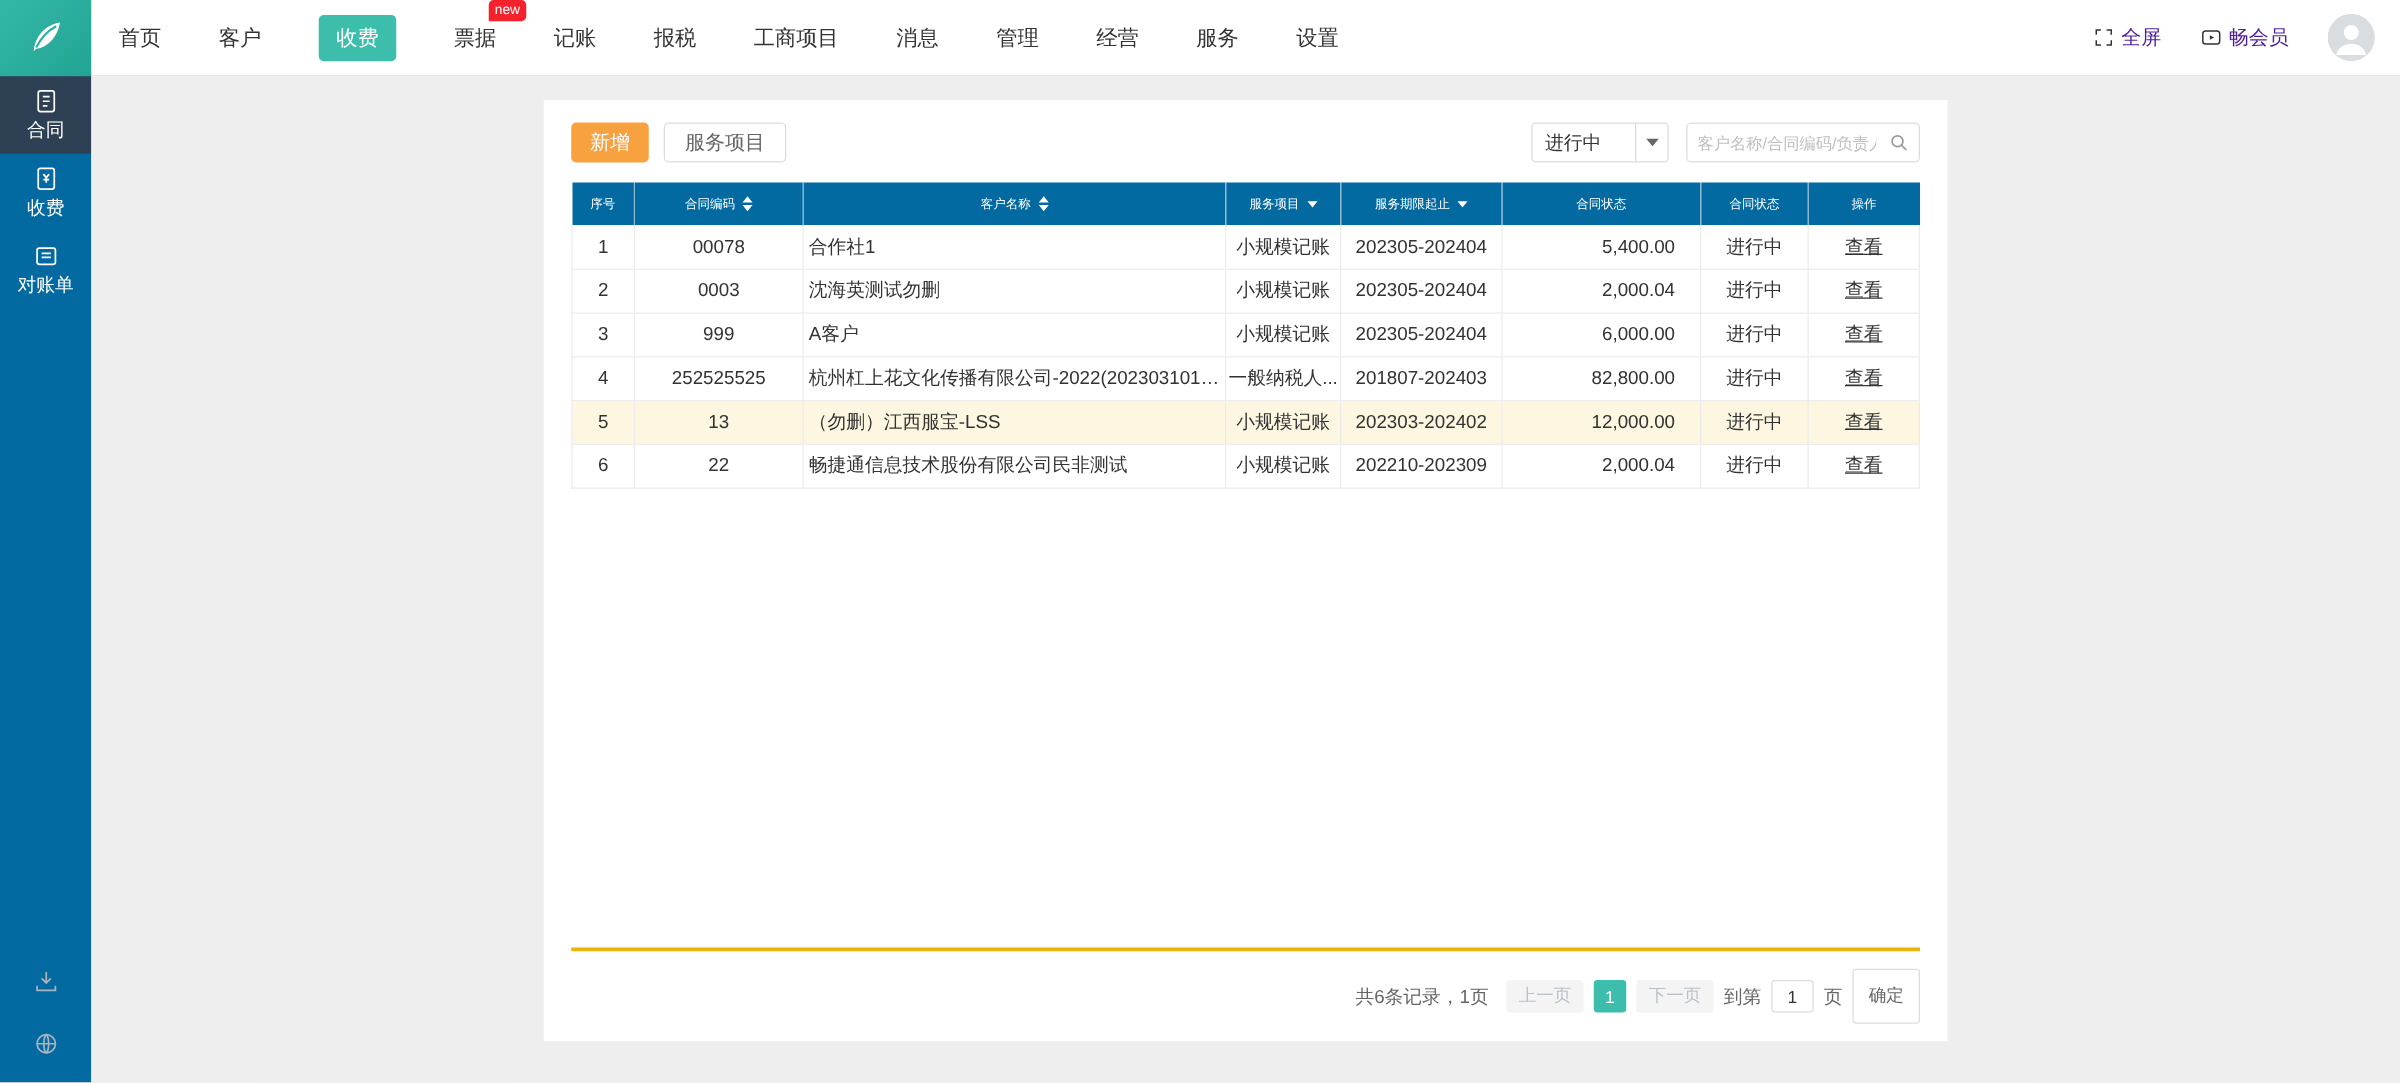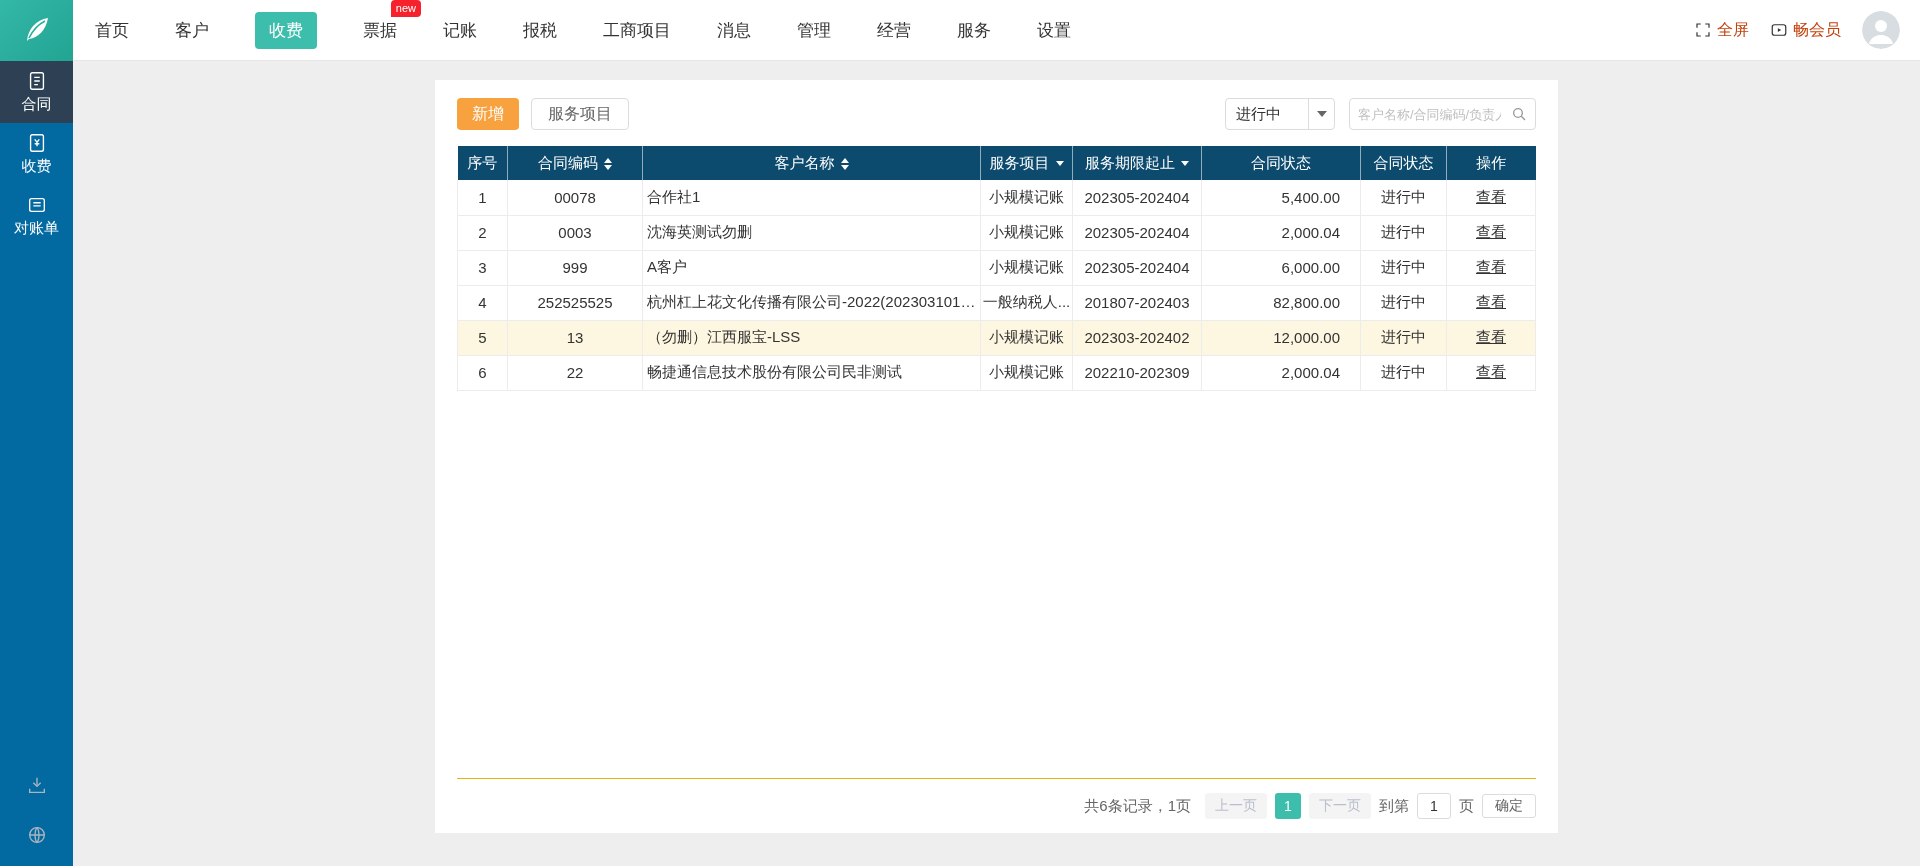--- a/index.html
+++ b/index.html
@@ -5,21 +5,21 @@
   * { margin:0; padding:0; box-sizing:border-box; }
   html,body { width:1920px; height:866px; overflow:hidden; font-family:"Liberation Sans","DejaVu Sans",sans-serif; background:#eee; }
 
   
   .topbar { height:61px; background:#fff; border-bottom:1px solid #e6e6e6; display:flex; align-items:center; }
   .logo { width:73px; height:61px; background:linear-gradient(135deg,#33b7a6,#22a493); display:flex; align-items:center; justify-content:center; flex:0 0 auto; cursor:pointer; }
   .nav { display:flex; align-items:center; gap:46px; margin-left:22px; font-size:17px; color:#333; }
   .nav-item { position:relative; cursor:pointer; padding:7px 0; white-space:nowrap; }
   .nav-item.active { background:#3dbdab; color:#fff; padding:7px 14px; border-radius:4px; }
   .badge-new { position:absolute; top:-12px; right:-24px; background:#f5222d; color:#fff; font-size:11px; font-style:normal; line-height:1; padding:3px 5px; border-radius:4px 4px 4px 0; }
-  .topbar-right { margin-left:auto; display:flex; align-items:center; gap:21px; padding-right:20px; font-size:16px; color:#c2410c; }
+  .topbar-right { margin-left:auto; display:flex; align-items:center; gap:31px; padding-right:20px; font-size:16px; color:#4c1d95; }
   .tb-ctl { display:flex; align-items:center; gap:5px; cursor:pointer; }
   .avatar { width:38px; height:38px; border-radius:50%; overflow:hidden; cursor:pointer; }
 
   
   .body-wrap { display:flex; height:805px; }
   .sidebar { width:73px; background:#0369a1; display:flex; flex-direction:column; flex:0 0 auto; }
   .side-item { height:62px; display:flex; flex-direction:column; align-items:center; justify-content:center; gap:3px; color:#fff; font-size:15px; cursor:pointer; }
   .side-item.active { background:#2e4154; }
   .side-icon { line-height:0; }
   .sidebar-bottom { margin-top:auto; display:flex; flex-direction:column; align-items:center; gap:28px; padding-bottom:20px; }
@@ -37,45 +37,45 @@
   .select-label { flex:1; padding-left:10px; font-size:15px; color:#333; }
   .select-caret-box { width:26px; height:100%; border-left:1px solid #dcdcdc; display:flex; align-items:center; justify-content:center; }
   .caret-down { width:0; height:0; border-left:5px solid transparent; border-right:5px solid transparent; border-top:6px solid #666; }
   .search { width:187px; height:32px; border:1px solid #dcdcdc; border-radius:4px; display:flex; align-items:center; background:#fff; }
   .search input { flex:1; min-width:0; border:none; outline:none; padding:0 8px; font-size:13px; color:#333; background:transparent; }
   .search input::placeholder { color:#bfbfbf; }
   .search-icon-btn { padding:0 8px 0 2px; line-height:0; cursor:pointer; }
 
   
   table { width:100%; border-collapse:collapse; table-layout:fixed; }
-  th { background:#0c4a6e; color:#fff; font-weight:400; font-size:15px; height:34px; border-right:1px solid rgba(255,255,255,.55); }
+  th { background:#0369a1; color:#fff; font-weight:400; font-size:10px; height:34px; border-right:1px solid rgba(255,255,255,.55); }
   th:last-child { border-right:none; }
   .w-no{width:50px} .w-code{width:135px} .w-customer{width:338px} .w-service{width:92px}
   .w-period{width:129px} .w-amount{width:159px} .w-status{width:86px} .w-action{width:89px}
   td { height:35px; font-size:15px; color:#333; border-bottom:1px solid #ececec; border-right:1px solid #ececec; text-align:center; }
   td:first-child { border-left:1px solid #ececec; }
   td:last-child { border-right:1px solid #ececec;text-decoration:underline; }
   .col-customer { text-align:left; padding-left:4px; white-space:nowrap; overflow:hidden; text-overflow:ellipsis; }
   .col-amount { text-align:right; padding-right:20px; }
   tr.highlight td { background:#fdf6e1; }
   .action-link { cursor:pointer; color:#333; }
   .sort { display:inline-flex; flex-direction:column; margin-left:6px; vertical-align:middle; }
   .sort i { display:block; width:0; height:0; border-left:4px solid transparent; border-right:4px solid transparent; }
   .sort .up { border-bottom:5px solid #fff; margin-bottom:2px; }
   .sort .down { border-top:5px solid #fff; }
   .fcaret { display:inline-block; margin-left:6px; width:0; height:0; border-left:4px solid transparent; border-right:4px solid transparent; border-top:5px solid #fff; vertical-align:middle; }
   .th-sortable { cursor:pointer; }
 
   
-  .card-footer { margin-top:auto; border-top:1px solid #eab308; padding-top:14px; display:flex; justify-content:flex-end; align-items:center; gap:8px; font-size:15px; color:#666; }
+  .card-footer { margin-top:auto; border-top:3px solid #eab308; padding-top:14px; display:flex; justify-content:flex-end; align-items:center; gap:8px; font-size:15px; color:#666; }
   .pg-summary { margin-right:6px; }
   .page-btn { background:#f4f4f5; color:#b9c0cc; border:none; height:26px; padding:0 10px; border-radius:3px; font-size:14px; cursor:pointer; }
   .page-num { background:#3dbdab; color:#fff; width:26px; height:26px; display:inline-flex; align-items:center; justify-content:center; border-radius:3px; font-size:14px; cursor:pointer; }
   .goto-input { width:34px; height:26px; border:1px solid #dcdcdc; border-radius:3px; text-align:center; font-size:14px; color:#333; outline:none; }
-  .btn-confirm { background:#fff; border:1px solid #dcdcdc; color:#666; height:24px; padding:0 12px; border-radius:3px; font-size:14px; cursor:pointer; }
+  .btn-confirm { background:#fff; border:1px solid #dcdcdc; color:#666; height:44px; padding:0 12px; border-radius:3px; font-size:14px; cursor:pointer; }
 </style>
 </head>
 <body>
 
 <header class="topbar">
   <div class="logo">
     <span style="line-height:0">
       <svg width="40" height="40" viewBox="0 0 40 40">
           <path d="M10 31C11 19 19 10 31 8c-2 12-10 20-19 21l-2 2z" fill="#fff"></path>
           <path d="M12 28C16 20 22 14 28 11" stroke="#2aaf9f" stroke-width="1.6" fill="none"></path>

